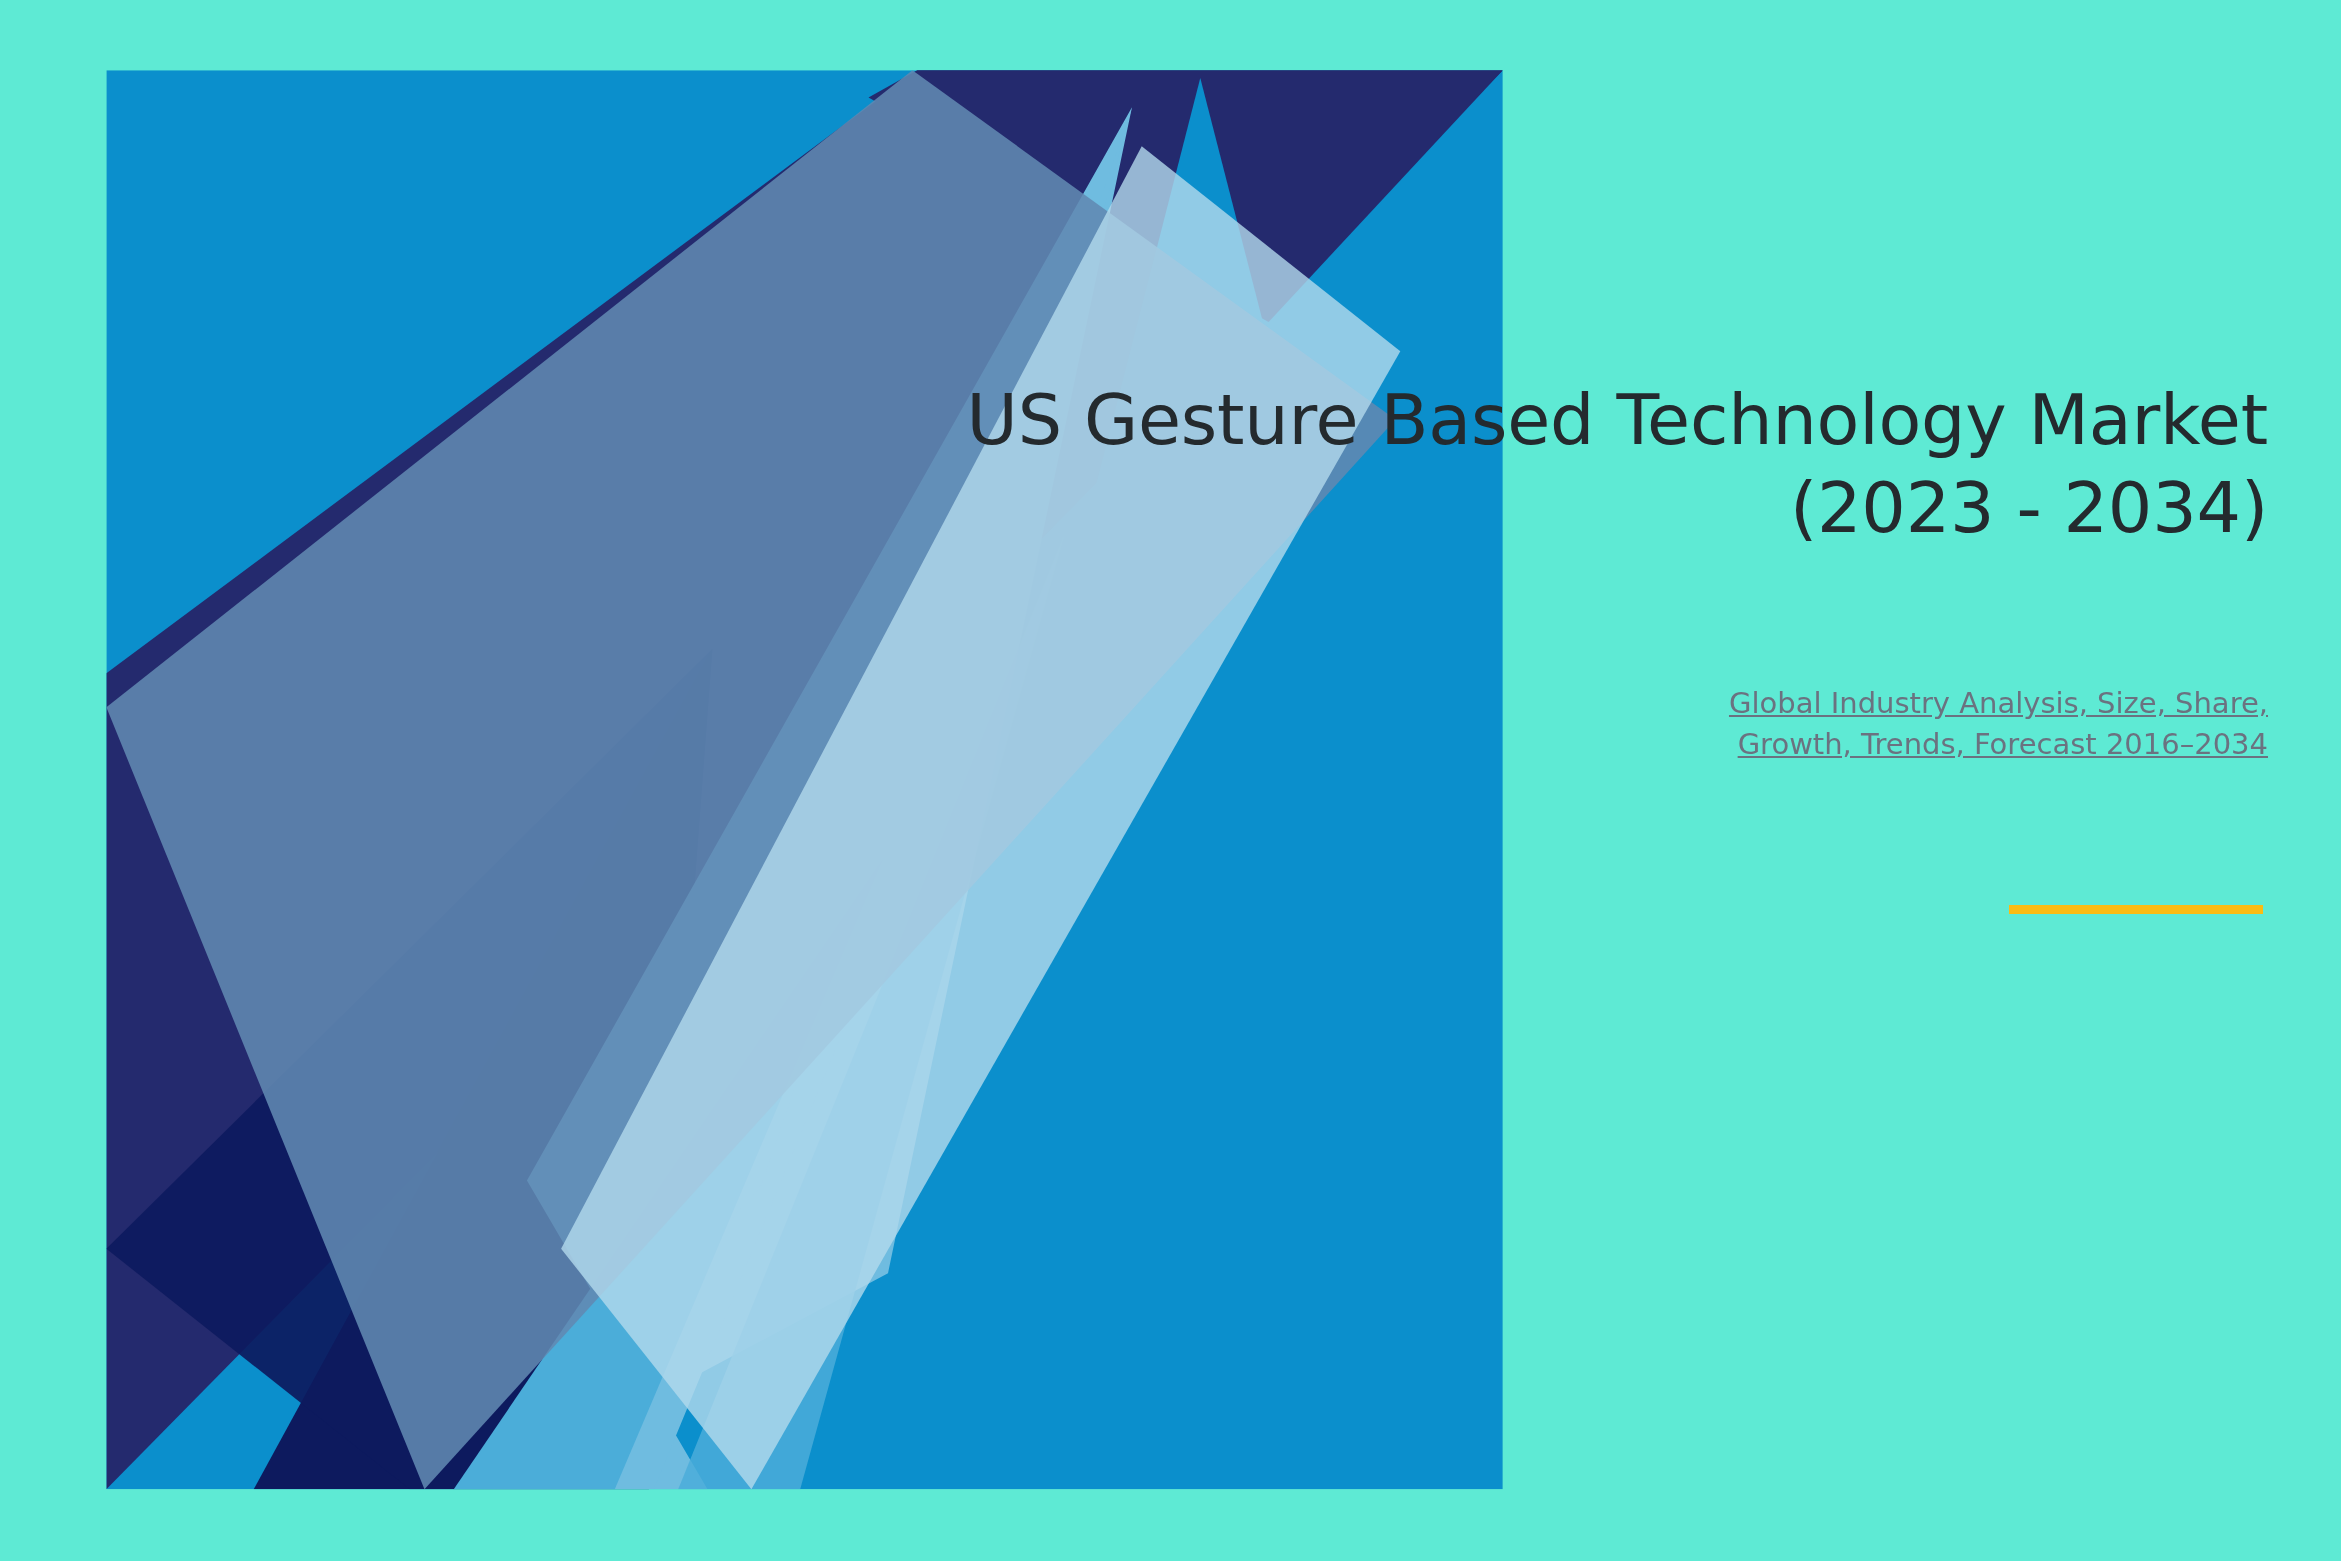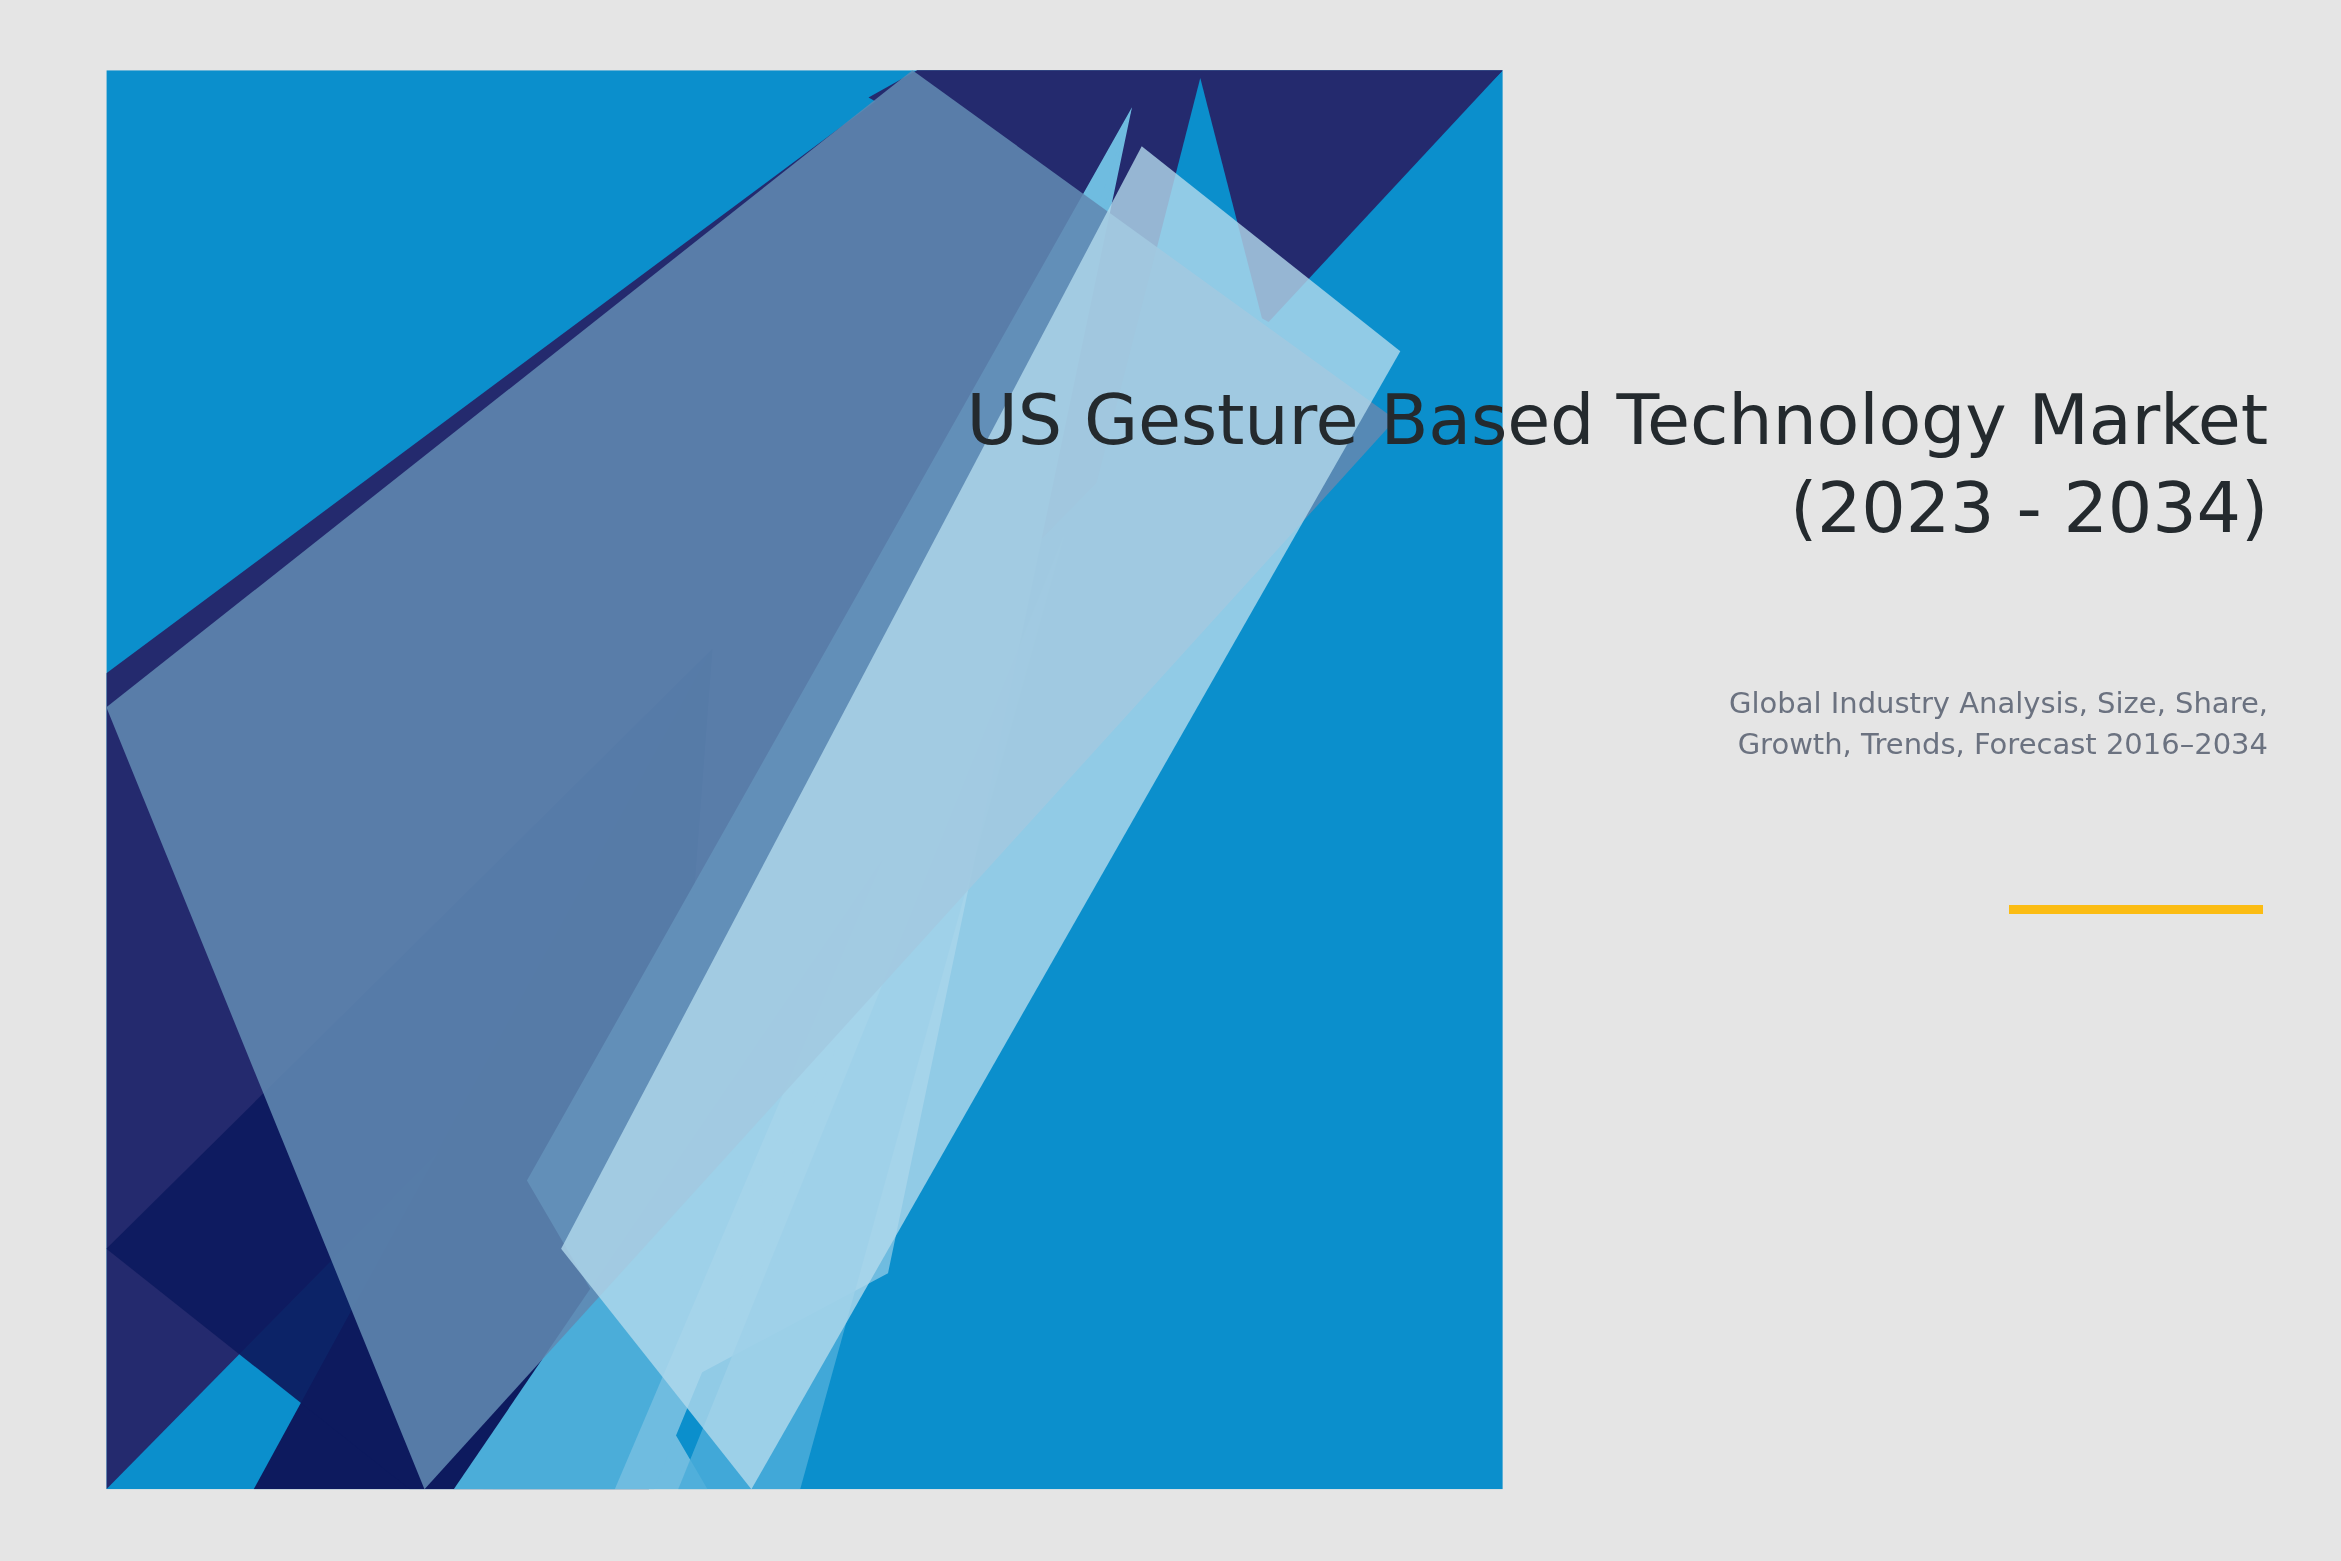--- a/index.html
+++ b/index.html
@@ -10,21 +10,21 @@
   body {
     width: 2342px;
     height: 1561px;
     font-family: "DejaVu Sans", sans-serif;
     overflow: hidden;
   }
   #cover {
     position: relative;
     width: 2342px;
     height: 1561px;
-    background: #e5e5e5;
+    background: #5eead4;
   }
   #artwork {
     position: absolute;
     left: 0;
     top: 0;
     width: 2342px;
     height: 1561px;
   }
   .text-block {
     position: absolute;
@@ -59,21 +59,21 @@
     right: 74px;
     top: 683px;
     width: 781px;
     text-align: right;
     font-family: "DejaVu Sans", sans-serif;
     font-size: 29px;
     line-height: 1.42;
     color: #6b7280;
     margin: 0;
   }
-  .sub-line { display: block; }
+  .sub-line { display: block; text-decoration: underline; }
 </style>
 </head>
 <body>
 
 <div id="cover">
 
   <svg id="artwork" viewBox="0 0 4800 3200" preserveAspectRatio="none">
     <defs>
       <clipPath id="frame">
         <rect x="218" y="144" width="2862" height="2909"></rect>

